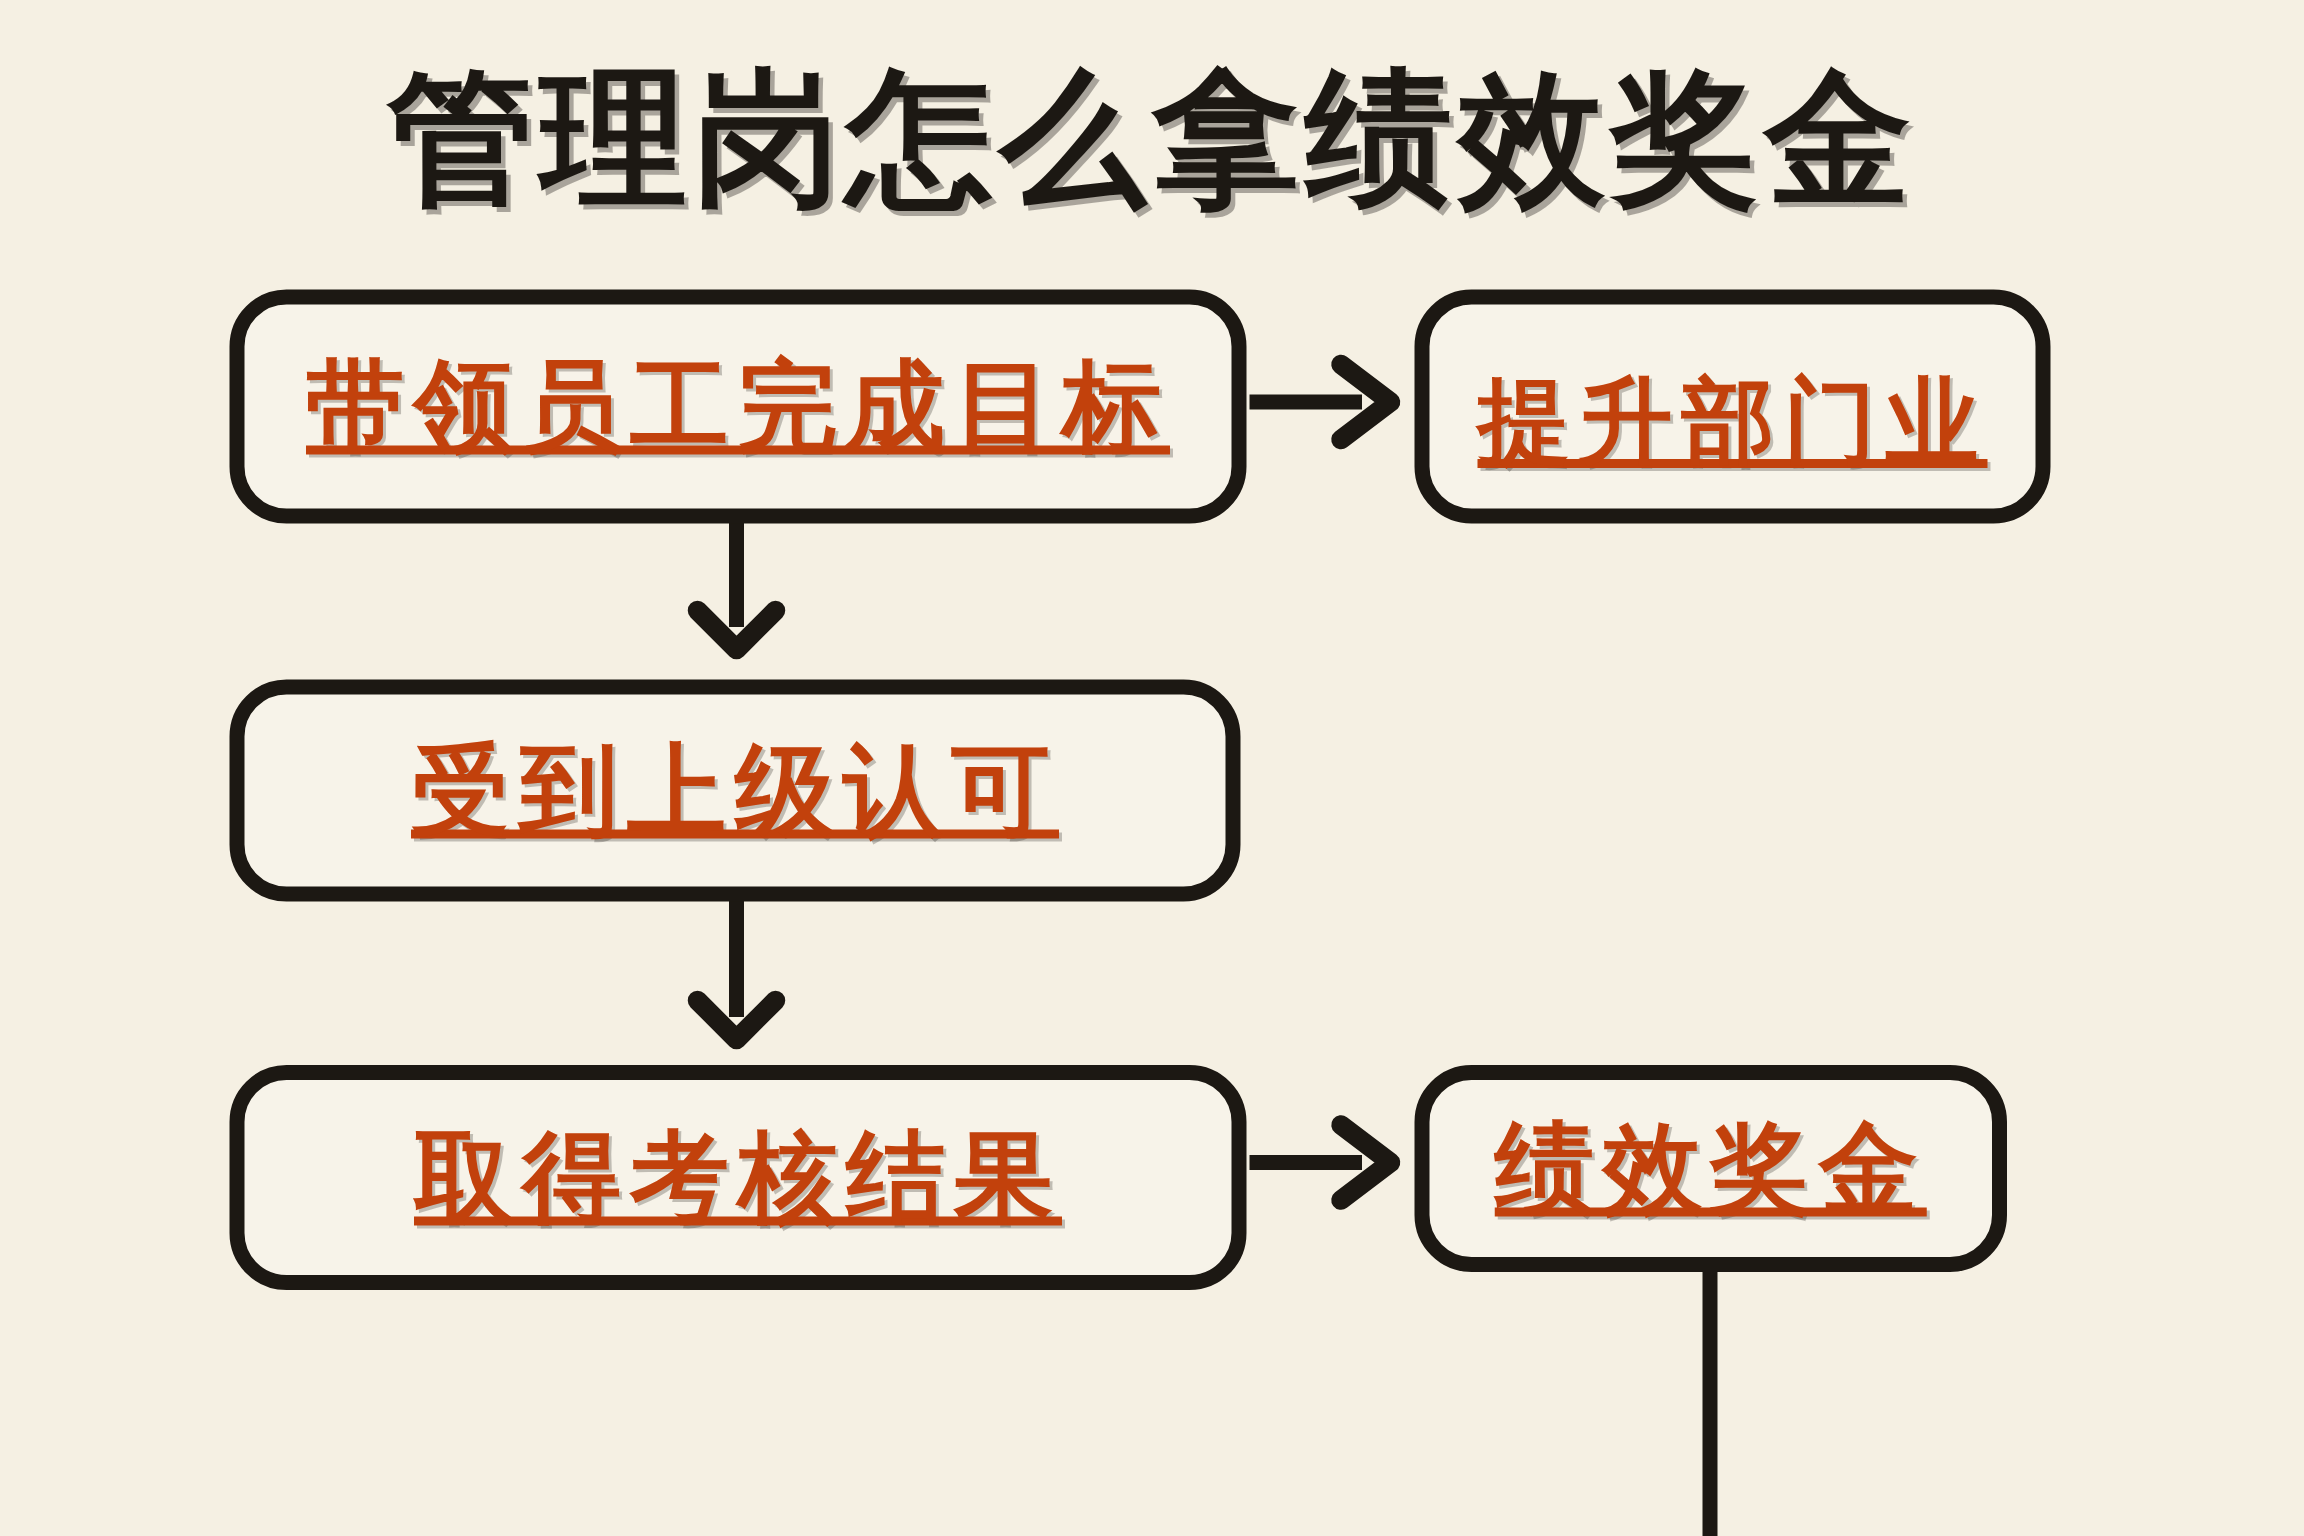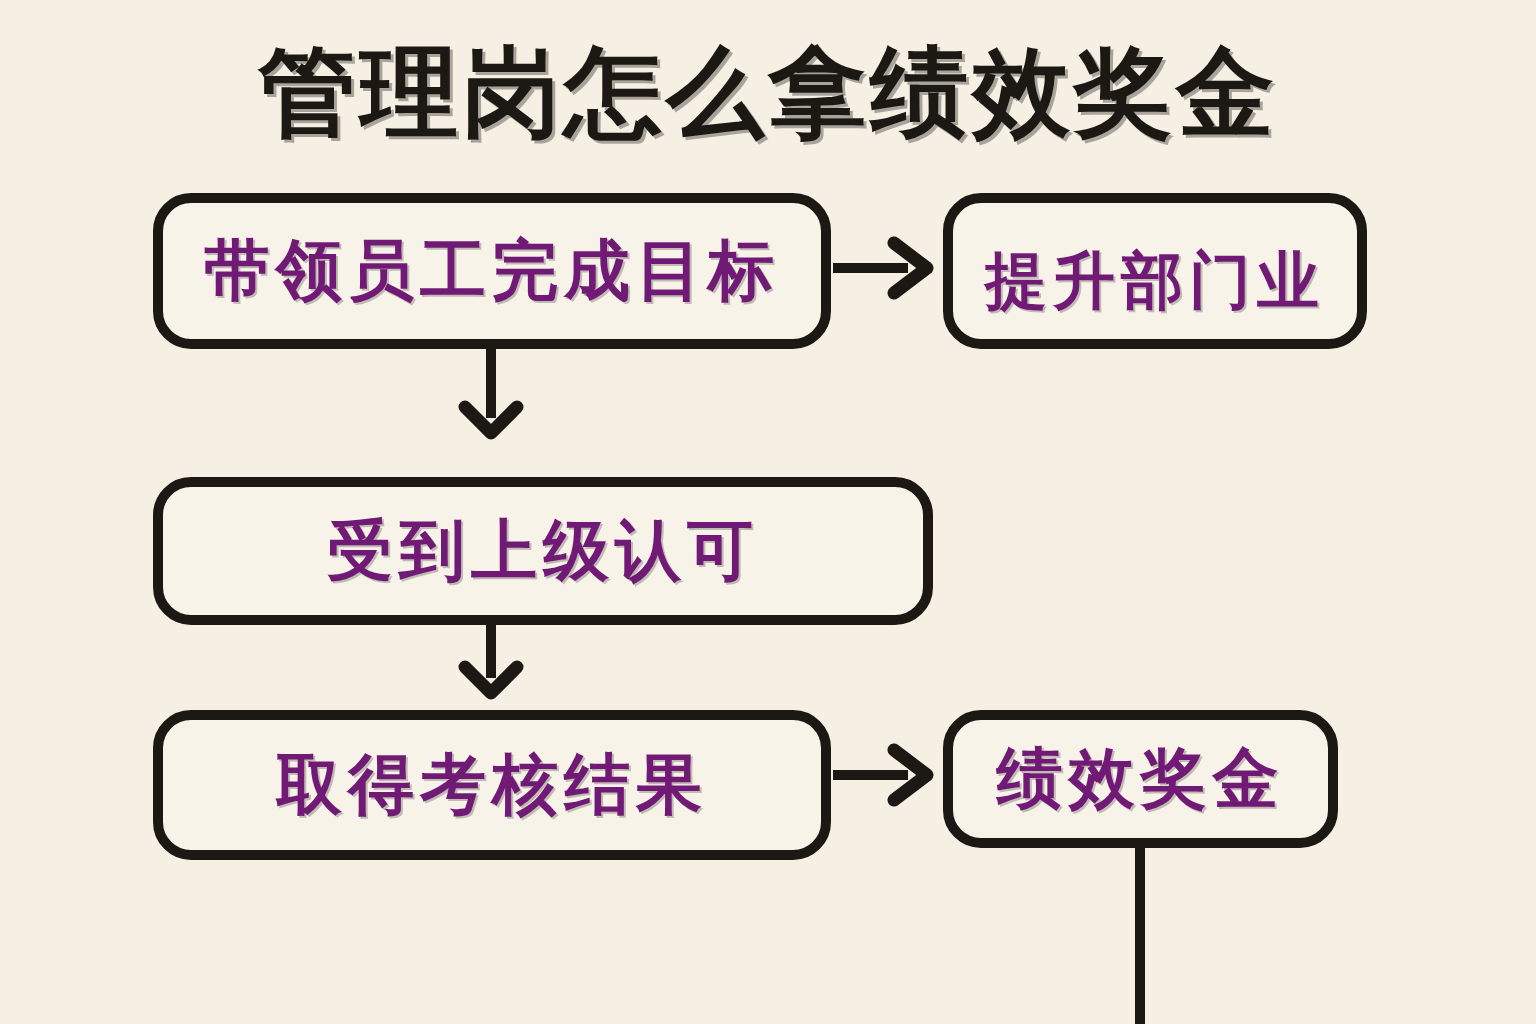--- a/index.html
+++ b/index.html
@@ -53,29 +53,30 @@
     background: #f7f3e9;
     border: 10px solid #1c1813;
     border-radius: 38px;
     display: flex;
     align-items: center;
     justify-content: center;
   }
   .node-label {
     font-size: 66px;
     font-weight: bold;
-    color: #701a75;
+    color: #c2410c;
     letter-spacing: 6px;
     white-space: nowrap;
     text-shadow: 2px 2px 0 rgba(28,24,19,0.25);
+    text-decoration: underline;
   }
   
   .n-lead        { left: 153px; top: 193px; width: 678px; height: 156px; }
   .n-dept        { left: 943px; top: 193px; width: 424px; height: 156px; }
-  .n-recognition { left: 153px; top: 477px; width: 780px; height: 148px; }
+  .n-recognition { left: 153px; top: 453px; width: 674px; height: 148px; }
   .n-assessment  { left: 153px; top: 710px; width: 678px; height: 150px; }
   .n-bonus       { left: 943px; top: 710px; width: 395px; height: 138px; }
   .n-dept .node-label { font-size: 62px; margin-top: 20px; }
 </style>
 </head>
 <body>
 
 <div class="stage">
 
   <h1 class="title">管理岗怎么拿绩效奖金</h1>

